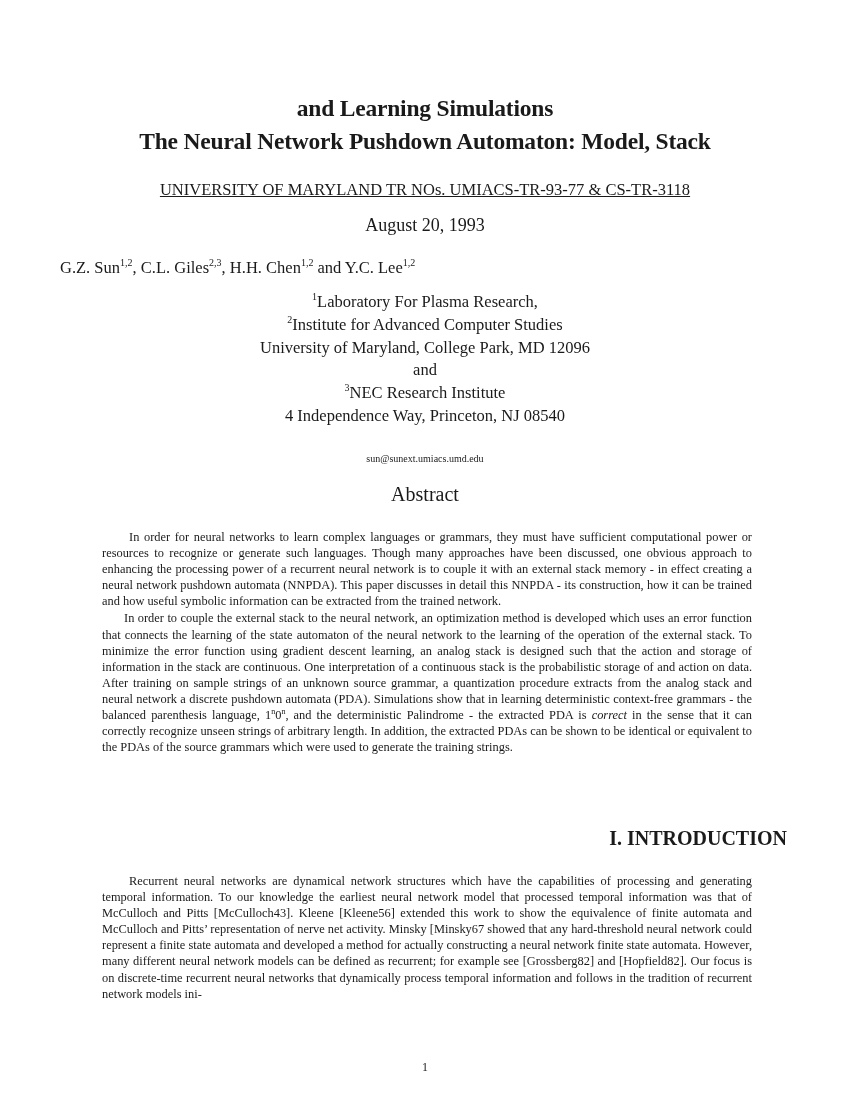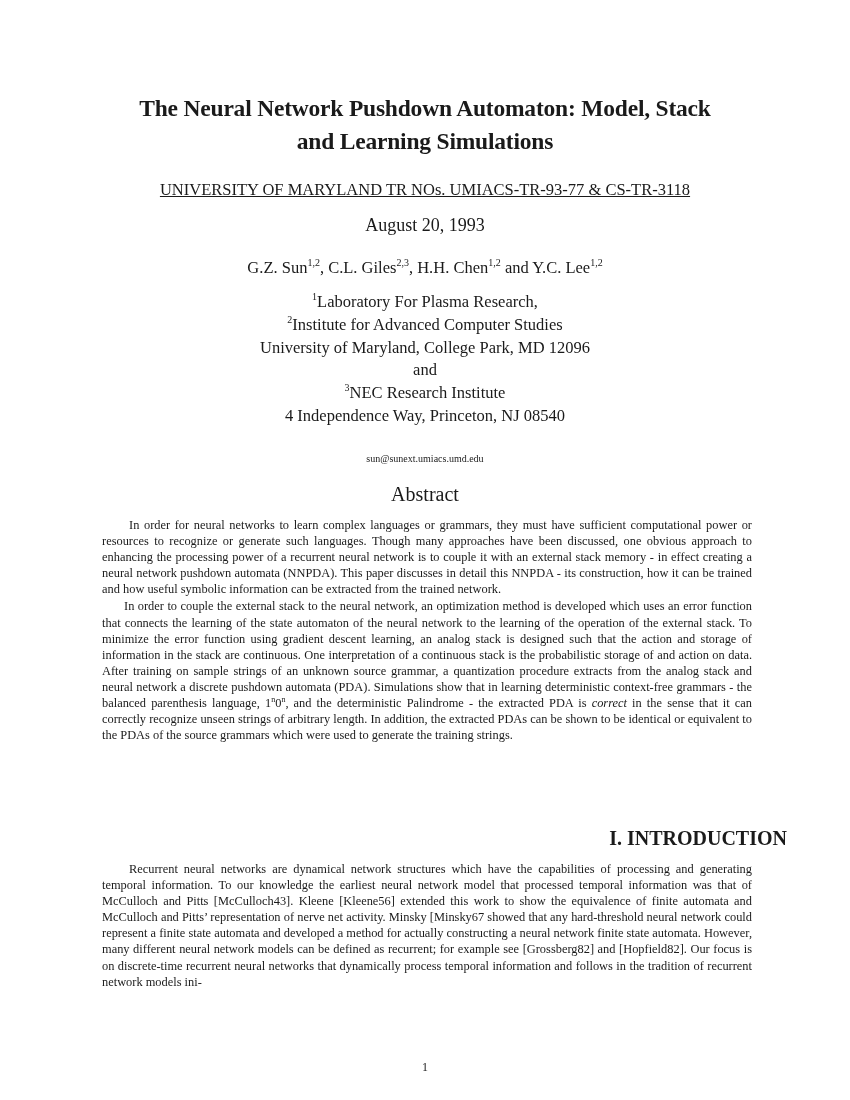--- a/index.html
+++ b/index.html
@@ -15,60 +15,60 @@
     .tr {
       position: absolute; left: 60px; width: 730px; top: 180px;
       text-align: center; font-size: 16.5px; line-height: 20px; text-decoration: underline;
     }
     .date {
       position: absolute; left: 60px; width: 730px; top: 216px;
       text-align: center; font-size: 18px; line-height: 18px;
     }
     .authors {
       position: absolute; left: 60px; width: 730px; top: 257px;
-      text-align: center; font-size: 16.5px; line-height: 22px;
+      text-align: left; font-size: 16.5px; line-height: 22px;
     }
     .authors sup, .affil sup { font-size: 10px; vertical-align: 7px; line-height: 0; }
     .affil {
       position: absolute; left: 60px; width: 730px; top: 291px;
       text-align: center; font-size: 16.5px; line-height: 22.8px;
     }
     .affil div { white-space: nowrap; }
     .email {
       position: absolute; left: 60px; width: 730px; top: 450px;
       text-align: center; font-size: 10px; line-height: 18px;
     }
     .h-abstract {
       position: absolute; left: 60px; width: 730px; top: 481px;
       text-align: center; font-weight: normal; font-size: 20px; line-height: 26px;
     }
     .body-text {
       position: absolute; left: 102px; width: 650px;
-      font-size: 12.4px; line-height: 16.1px; text-align: justify;
+      font-size: 12.4px; line-height: 16.1px; text-align: justify; margin-top: 12px;
     }
     .body-text p { margin: 0; text-indent: 27px; }
     .abstract { top: 517px; }
     .abstract p + p { margin-top: 1px; text-indent: 22px; }
     .h-intro {
       position: absolute; left: 57px; width: 730px; top: 824px;
       text-align: right; font-weight: bold; font-size: 20px; line-height: 28px;
     }
     .intro { top: 861px; }
     .body-text sup { font-size: 8px; vertical-align: 5px; line-height: 0; }
     .page-num {
       position: absolute; left: 400px; width: 50px; top: 1060px;
       text-align: center; font-size: 12px; line-height: 14px;
     }
   </style>
 </head>
 <body>
 
 <div class="title">
+  <div>and Learning Simulations</div>
   <div>The Neural Network Pushdown Automaton: Model, Stack</div>
-  <div>and Learning Simulations</div>
 </div>
 
 <div class="tr">UNIVERSITY OF MARYLAND TR NOs. UMIACS-TR-93-77 &amp; CS-TR-3118</div>
 
 <div class="date">August 20, 1993</div>
 
 <div class="authors">
   <span>G.Z. Sun</span><sup>1,2</sup><span>, </span><span>C.L. Giles</span><sup>2,3</sup><span>, </span><span>H.H. Chen</span><sup>1,2</sup><span> and </span><span>Y.C. Lee</span><sup>1,2</sup>
 </div>
 

